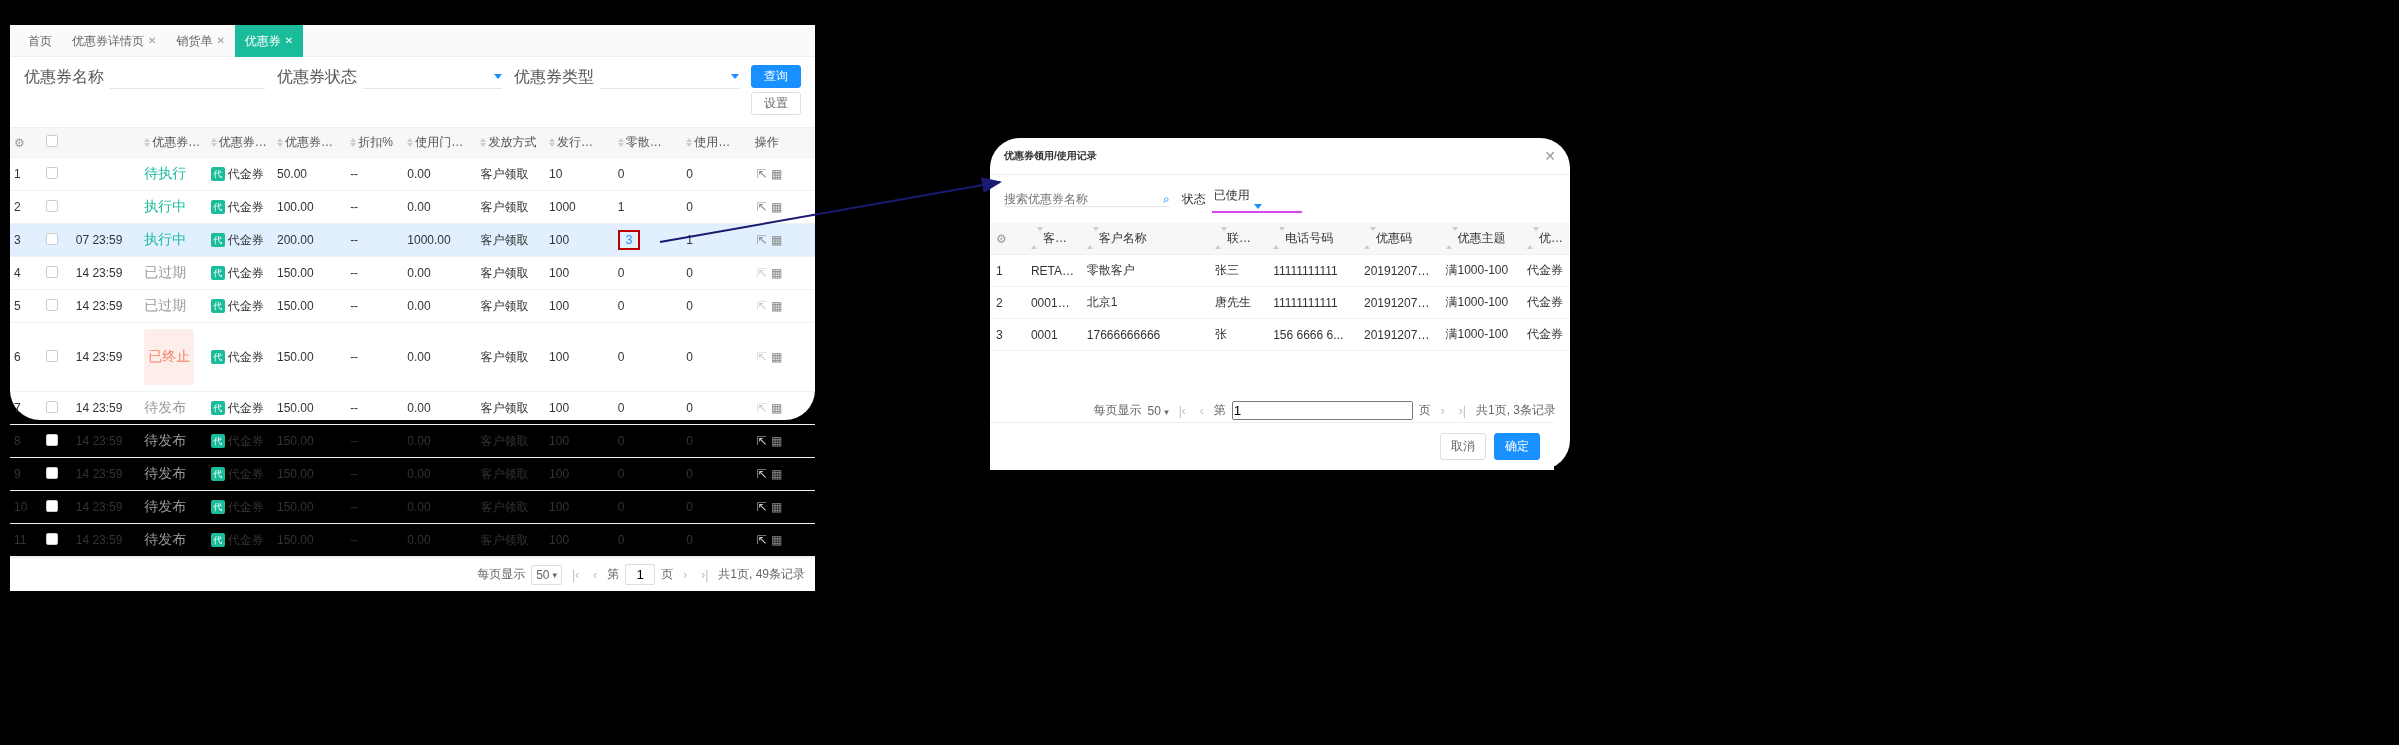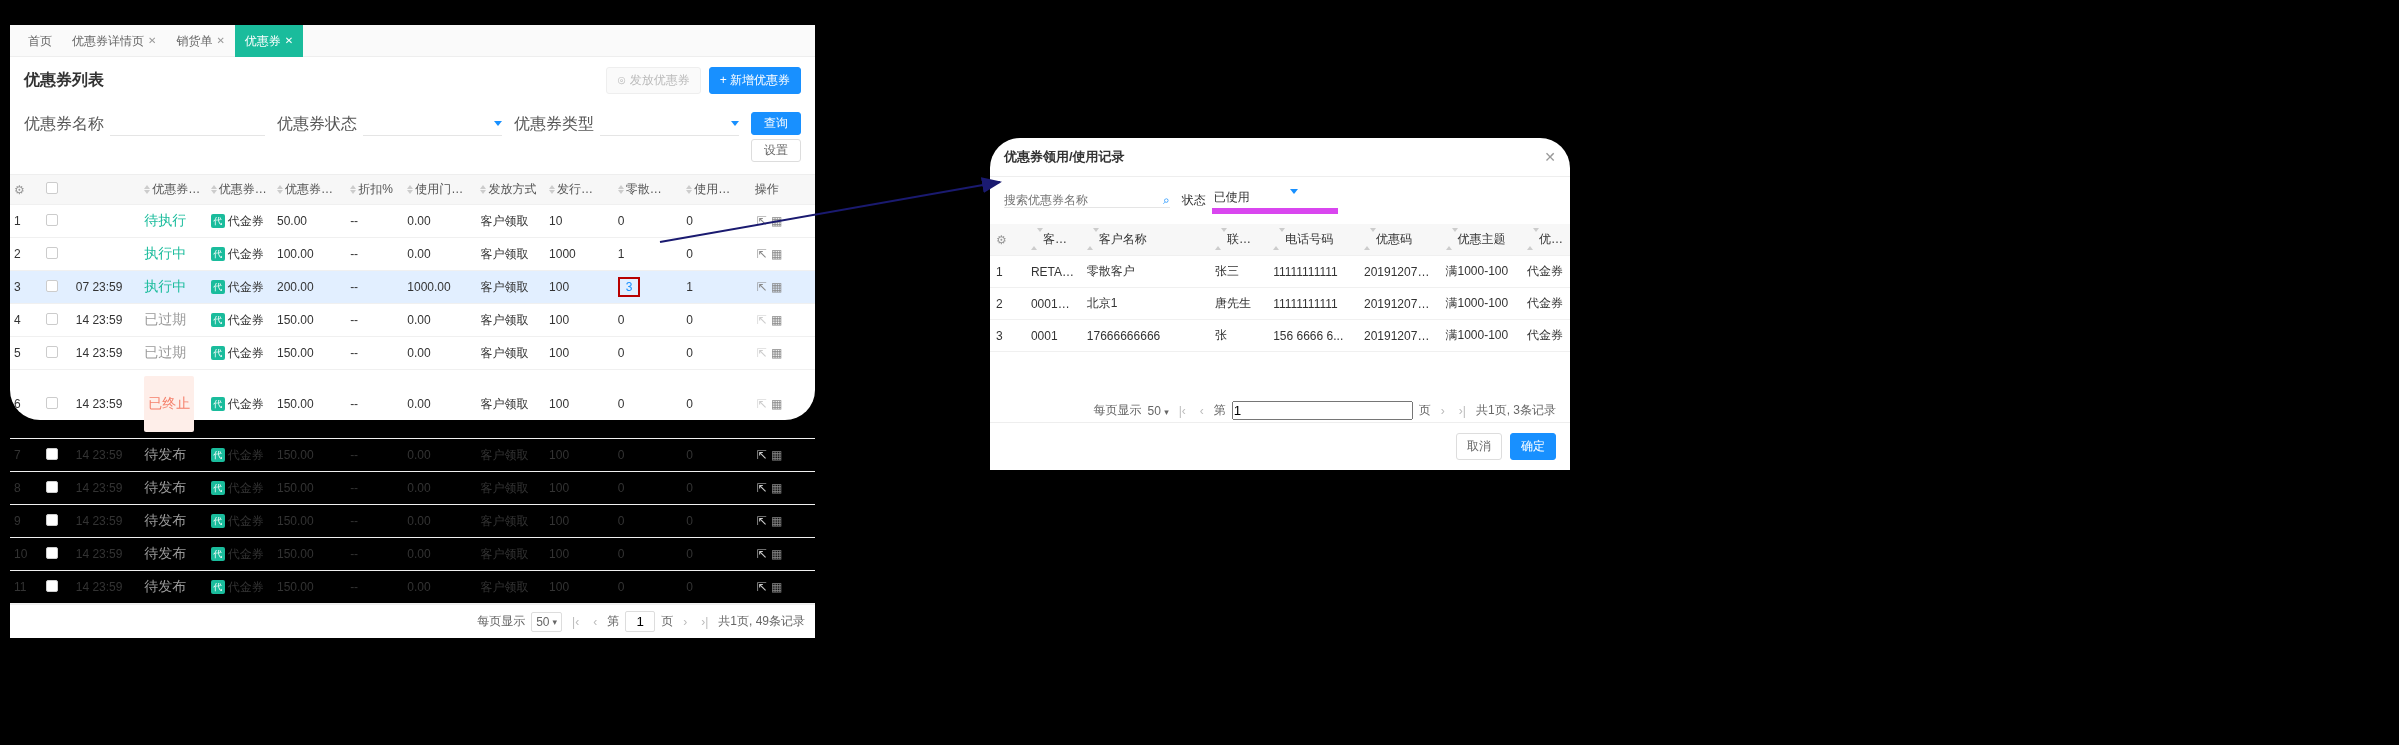--- a/index.html
+++ b/index.html
@@ -71,40 +71,40 @@
 .op-icon.disabled { color: #ccc;}
 
 
 .pagination { display: flex; align-items: center; justify-content: flex-end; padding: 6px 10px; gap: 6px; font-size: 12px; color: #666; border-top: 1px solid #eee; background: #fff;}
 .pagination .pg-select { border: 1px solid #ddd; padding: 2px 4px; border-radius: 2px; display: inline-flex; align-items: center; gap: 3px;}
 .pagination .pg-input { width: 30px; border: 1px solid #ddd; padding: 2px; text-align: center; border-radius: 2px;}
 .pg-btn { color: #bbb; padding: 0 4px; cursor: pointer;}
 
 
 .modal-header { display: flex; justify-content: space-between; align-items: center; padding: 10px 14px; border-bottom: 1px solid #eee; }
-.modal-title { font-size: 13px; font-weight: 600; }
+.modal-title { font-size: 10px; font-weight: 600; }
 .modal-close { color: #999; font-size: 14px; cursor: pointer; }
 .modal-filter { display: flex; align-items: center; gap: 12px; padding: 10px 14px; }
 .search-input-wrap { display: flex; align-items: center; border-bottom: 1px solid #e5e5e5; flex: 0 0 120px;}
 .search-input { border: none; outline: none; font-size: 12px; flex: 1; }
 .search-icon-glyph { color: #1890ff; font-size: 12px; margin-left: 4px;}
 .state-select { display: flex; align-items: center; gap: 6px; }
-.state-select-val { border-bottom: 6px solid #d946ef; padding: 2px 40px 2px 2px; display: flex; }
+.state-select-val { border-bottom: 2px solid #d946ef; padding: 2px 40px 2px 2px; display: flex;  flex-direction: column;}
 .modal-table { width: 100%; border-collapse: collapse; table-layout: fixed;}
 .modal-table th, .modal-table td { padding: 7px 6px; border-bottom: 1px solid #f0f0f0; font-size: 12px; text-align: left; white-space: nowrap; overflow: hidden; text-overflow: ellipsis;}
 .modal-table th { background: #f7f7f7; font-weight: 500;}
 .m-col-gear { width: 30px; text-align: center;}
 .m-col-cust { width: 48px;}
 .m-col-name { width: 110px;}
 .m-col-contact { width: 50px;}
 .m-col-phone { width: 78px;}
 .m-col-code { width: 70px;}
 .m-col-subj { width: 70px;}
 .m-col-type { width: 42px;}
-.modal-footer { display: flex; justify-content: flex-end; align-items: center; gap: 8px; padding: 10px 14px; border-top: 1px solid #eee; position: absolute; bottom: 0; left: 0; right: 0; background: #fff;}
+.modal-footer { display: flex; justify-content: flex-end; align-items: center; gap: 8px; padding: 10px 14px; border-top: 1px solid #eee; position: absolute; bottom: 0; left: 0; right: 16px; background: #fff;}
 .modal-pagination { position: absolute; bottom: 50px; right: 14px; display: flex; align-items: center; gap: 6px; font-size: 12px; color: #666;}
 
 
 .arrow-svg { position: absolute; pointer-events: none; }
 </style>
 </head>
 <body>
 
 <div class="panel panel-left">
   <div class="tabs" id="tabs-bar">
@@ -118,27 +118,20 @@
       <div class="tab">
         <span>销货单</span>
         <span class="close">✕</span>
       </div>
       <div class="tab active">
         <span>优惠券</span>
         <span class="close">✕</span>
       </div>
     </div>
 
-  <div class="page-header">
-    <div class="page-title">优惠券列表</div>
-    <div class="header-actions">
-      <button class="btn btn-disabled">⊙ <span>发放优惠券</span></button>
-      <button class="btn btn-primary">+ <span>新增优惠券</span></button>
-    </div>
-  </div>
 
   <div class="filter-bar">
     <div class="filter-item">
       <span class="filter-label">优惠券名称</span>
       <input class="filter-input" style="">
     </div>
     <div class="filter-item">
       <span class="filter-label">优惠券状态</span>
       <div class="filter-select">
           <span class="caret-down"></span>

